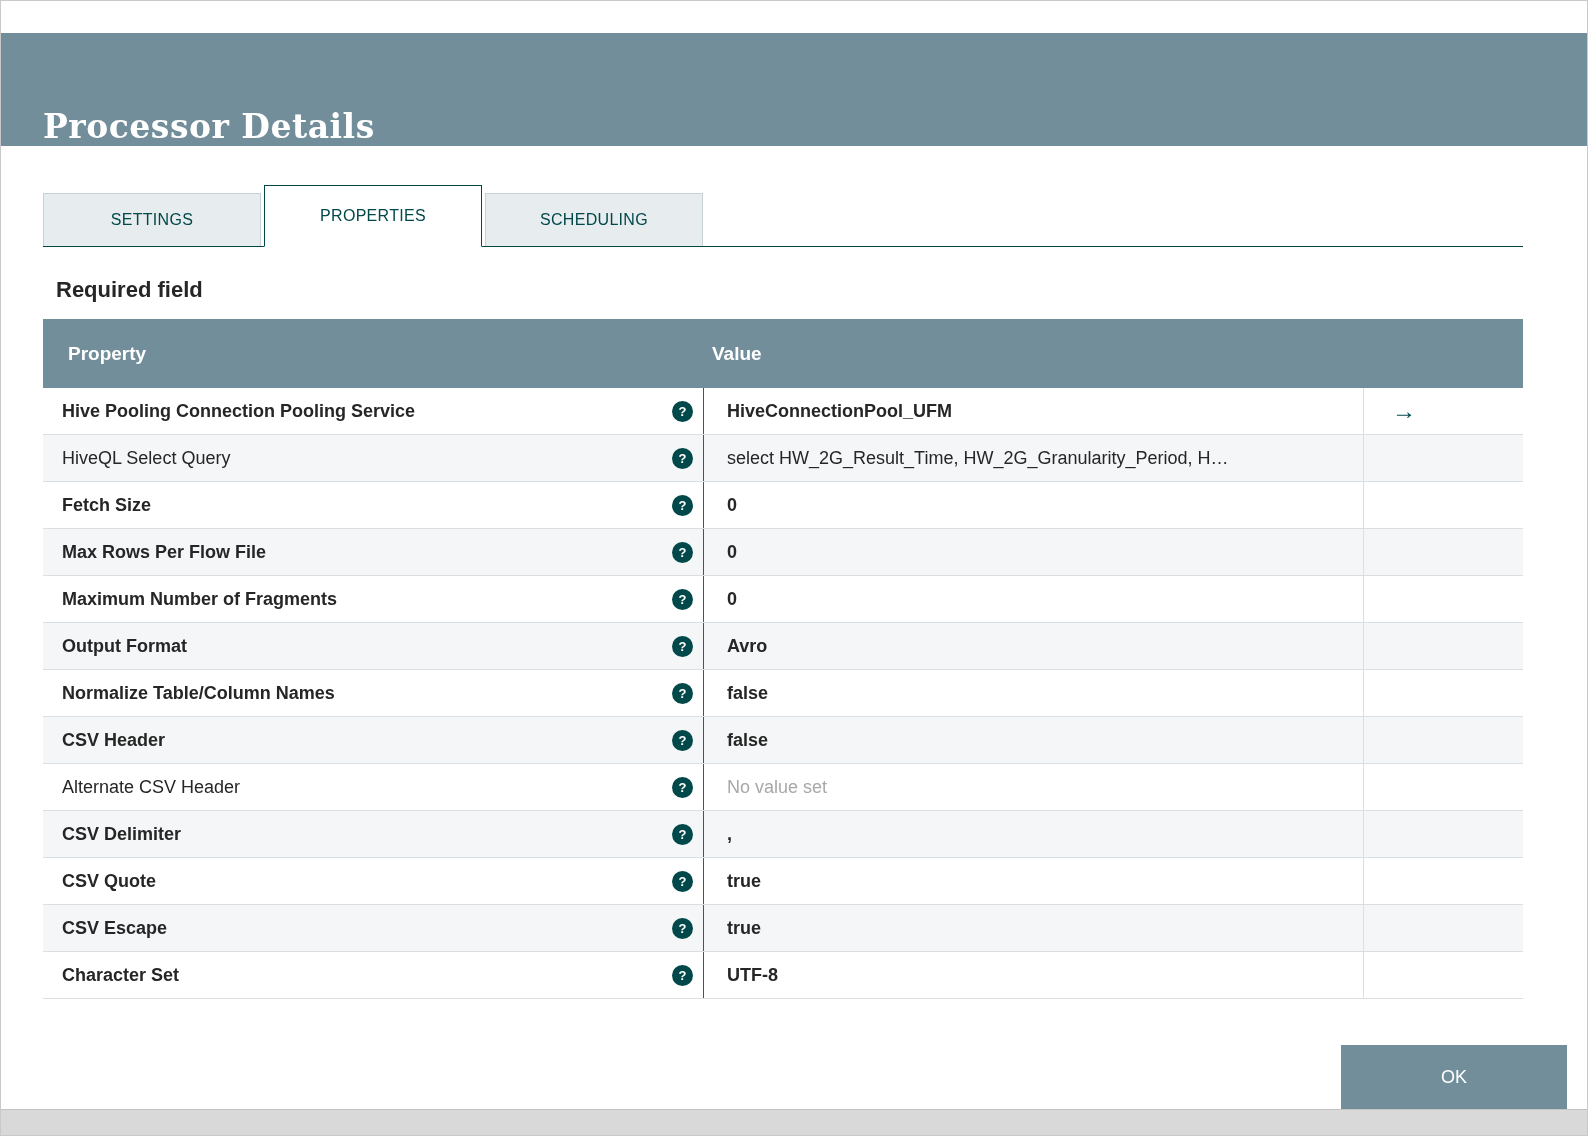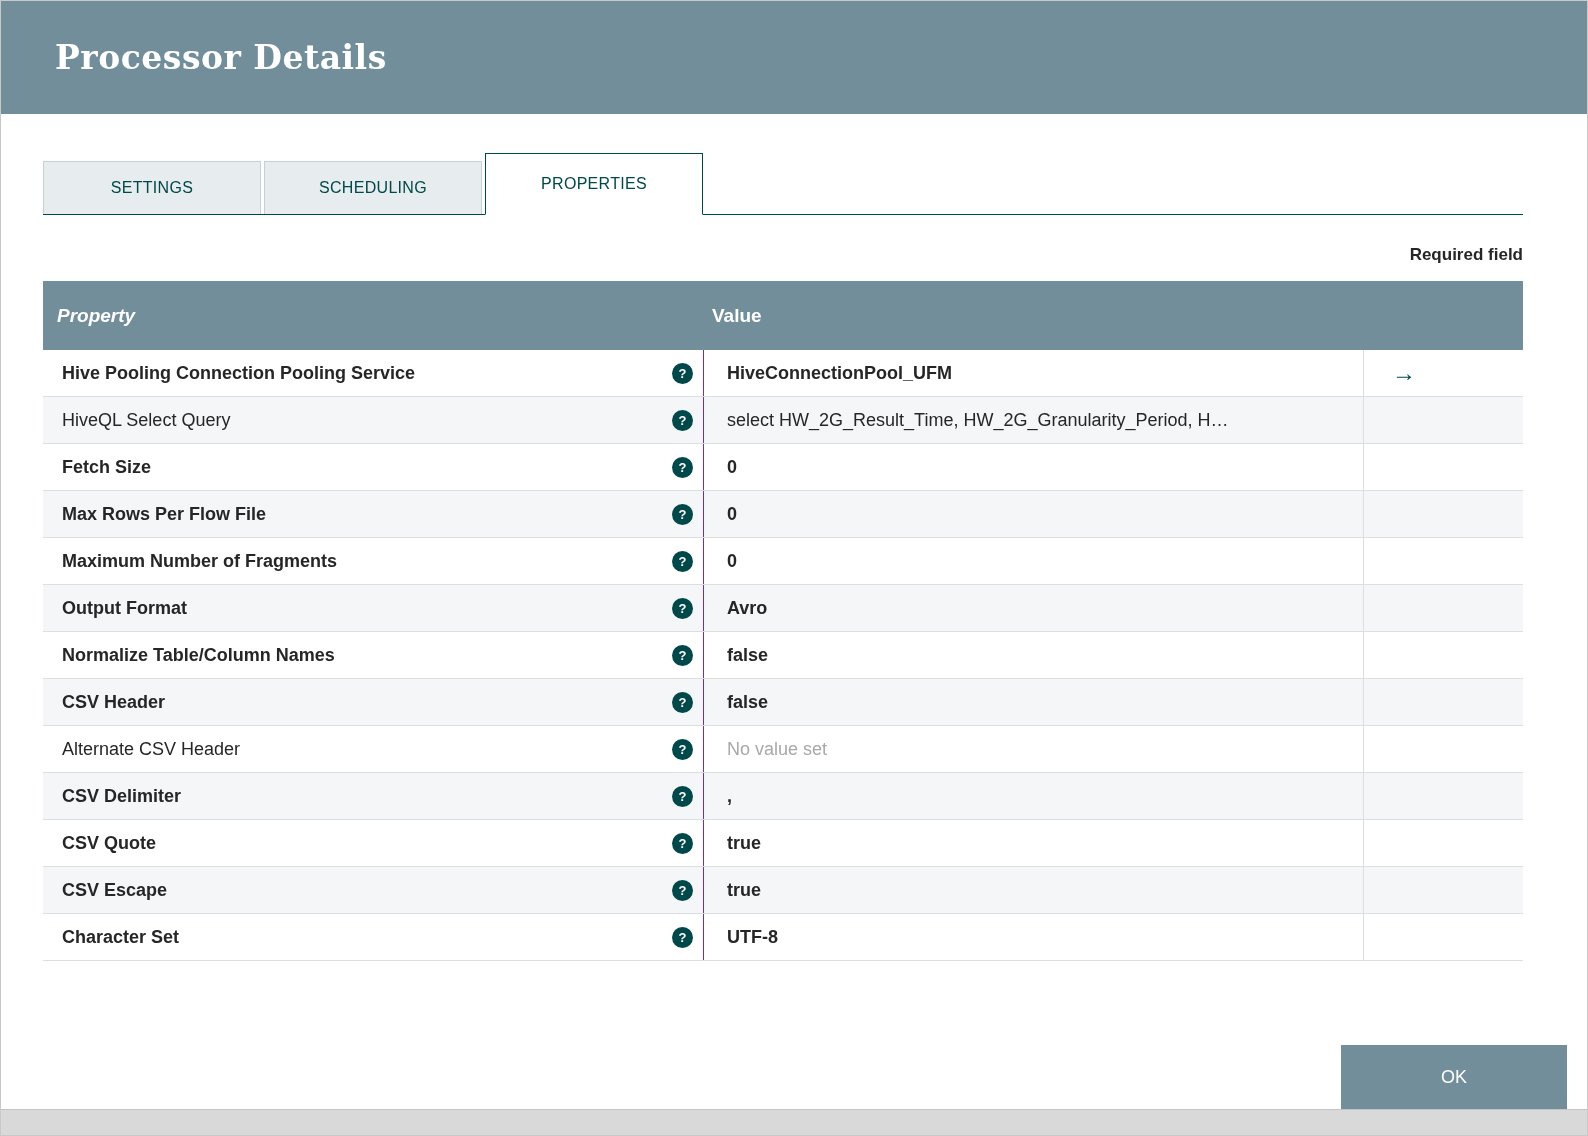--- a/index.html
+++ b/index.html
@@ -14,22 +14,23 @@
     width: 1588px;
     height: 1136px;
     background: #ffffff;
     border: 1px solid #c9c9c9;
     overflow: hidden;
   }
   .dialog-header {
     height: 113px;
     background: var(--header-bg, #728e9b);
     display: flex;
-    align-items: center;
-    padding: 0 54px;
+    align-items: flex-end;
+    padding: 0 42px;
+    margin-top: 32px;
   }
   .dialog-title {
     font-family: "DejaVu Serif", "Liberation Serif", serif;
     font-weight: 700;
     font-size: 33px;
     color: #ffffff;
     letter-spacing: 0.5px;
   }
   .content { padding: 39px 64px 0 42px; }
 
@@ -60,37 +61,36 @@
     border: 1px solid var(--accent, #004849);
     border-bottom: 1px solid #ffffff;
     margin-bottom: -1px;
     position: relative;
     z-index: 2;
   }
 
   .required-note {
     margin-top: 30px;
     padding-left: 13px;
-    font-size: 17px;
+    font-size: 22px;
     font-weight: bold;
-    text-align: right;
   }
 
   
   .prop-table { margin-top: 16px; width: 100%; }
   .table-header {
     display: flex;
     height: 69px;
     align-items: center;
     background: var(--header-bg, #728e9b);
     color: #ffffff;
     font-size: 19px;
     font-weight: bold;
   }
-  .th-property { flex: 0 0 660px; padding-left: 14px; font-style: italic; }
+  .th-property { flex: 0 0 660px; padding-left: 25px; }
   .th-value { flex: 1 1 auto; padding-left: 9px; }
   .th-action { flex: 0 0 160px; }
 
   .prop-row {
     display: flex;
     height: 47px;
     align-items: stretch;
     background: #ffffff;
     border-bottom: 1px solid var(--row-border, #d9dfe2);
   }
@@ -183,22 +183,22 @@
 <div class="dialog">
 
   <div class="dialog-header">
     <div class="dialog-title">Processor Details</div>
   </div>
 
   <div class="content">
 
     <div class="tab-bar">
       <div class="tab">SETTINGS</div>
+      <div class="tab active">PROPERTIES</div>
       <div class="tab">SCHEDULING</div>
-      <div class="tab active">PROPERTIES</div>
     </div>
 
     <div class="required-note">Required field</div>
 
     <div class="prop-table">
       <div class="table-header">
         <div class="th-property">Property</div>
         <div class="th-value">Value</div>
         <div class="th-action"></div>
       </div>

